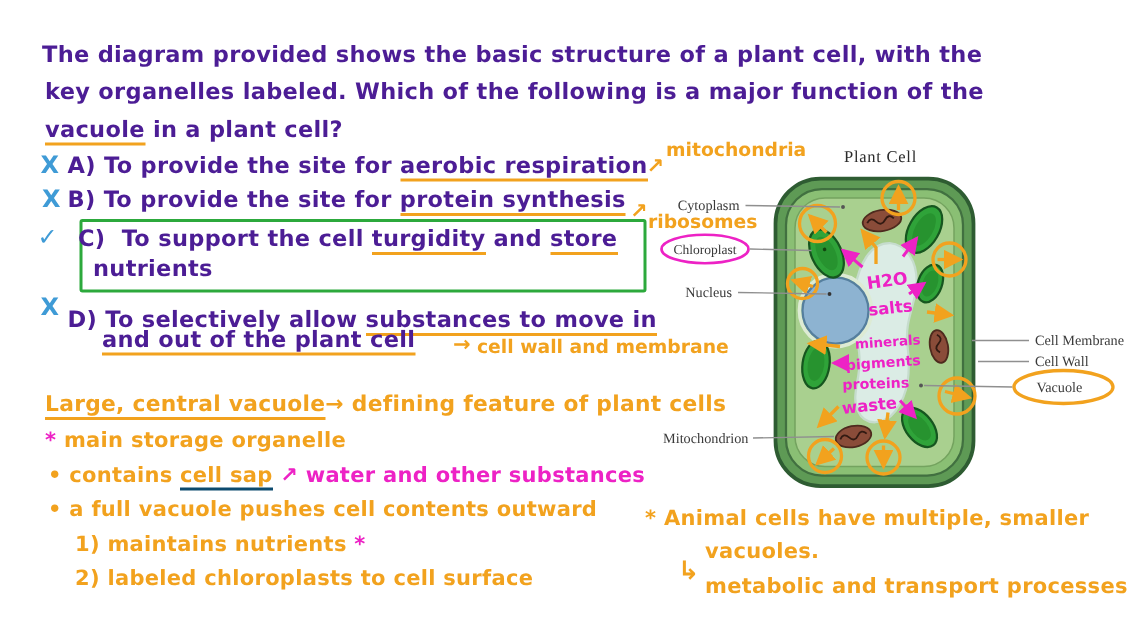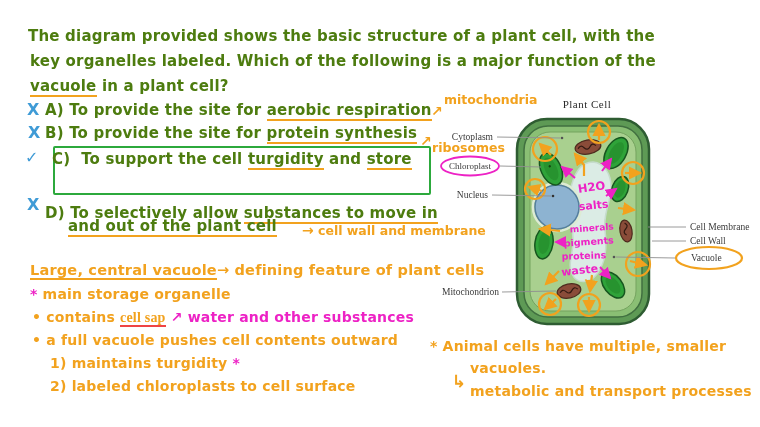--- a/index.html
+++ b/index.html
@@ -1,23 +1,23 @@
 <!DOCTYPE html>
 <html><head>
 <meta charset="utf-8">
 <style>
   html,body{margin:0;padding:0;background:#fff;}
   #stage{position:relative;width:760px;height:427px;background:#ffffff;overflow:hidden;
          font-family:"DejaVu Sans",sans-serif;}
-  .hand{position:absolute;white-space:nowrap;font-weight:700;font-size:15px;color:#4d7c0f;letter-spacing:.2px;}
+  .hand{position:absolute;white-space:nowrap;font-weight:700;font-size:15px;color:#4c1d95;letter-spacing:.2px;}
   .note{position:absolute;white-space:nowrap;font-weight:600;font-size:14px;color:#f2a21e;letter-spacing:.2px;}
   .ann{position:absolute;white-space:nowrap;font-weight:600;font-size:12.5px;color:#f2a21e;}
   .mark{position:absolute;font-weight:700;font-size:16px;color:#3f9bd6;}
   .uo{border-bottom:2.5px solid #f2a21e;}
-  .um{border-bottom:2px solid #ef4444;font-family:Liberation Serif, serif;}
+  .um{border-bottom:2px solid #0c4a6e;}
   .mg{color:#ed22c5;}
   .cbox{position:absolute;left:53px;top:146px;width:374px;height:45px;border:2.5px solid #2ca93c;border-radius:2px;}
   .lblfont{font-family:"Liberation Serif",serif;}
   svg{overflow:visible;}
 </style>
 </head>
 <body>
 
 <div id="stage">
 
@@ -37,20 +37,21 @@
     <span>B)</span>&nbsp;<span>To provide the site for </span><span class="uo">protein synthesis</span>
   </div>
   <span class="ann" style="left:420px;top:133px;font-size:14px;">↗</span>
   <span class="ann" style="left:432px;top:140px;">ribosomes</span>
 
   <span class="mark" style="left:25px;top:148px;">✓</span>
   <div class="cbox"></div>
   <div class="hand" style="left:36px;top:150px;margin-left:16px;">
     <span>C)</span>&nbsp;&nbsp;<span>To support the cell </span><span class="uo">turgidity</span><span> and </span><span class="uo">store</span>
   </div>
+  <div class="hand" style="left:62px;top:170px;"><span>nutrients</span></div>
 
   <span class="mark" style="left:27px;top:195px;">X</span>
   <div class="hand" style="left:45px;top:204px;">
     <span>D)</span>&nbsp;<span>To selectively allow </span><span class="uo">substances to move in</span>
   </div>
   <div class="hand" style="left:68px;top:217px;"><span class="uo">and out of the plant cell</span></div>
   <span class="ann" style="left:302px;top:222px;font-size:14px;">→</span>
   <span class="ann" style="left:318px;top:223px;">cell wall and membrane</span>
 
   <div class="note" style="left:30px;top:262px;font-size:14.5px;">
@@ -59,21 +60,21 @@
   <div class="note" style="left:30px;top:286px;">
     <span class="mg">*</span> <span>main storage organelle</span>
   </div>
   <div class="note" style="left:32px;top:309px;">
     <span>•</span> <span>contains </span><span class="um">cell sap</span> <span class="mg">↗</span><span class="mg"> water and other substances</span>
   </div>
   <div class="note" style="left:32px;top:332px;">
     <span>•</span> <span>a full vacuole pushes cell contents outward</span>
   </div>
   <div class="note" style="left:50px;top:355px;">
-    <span>1)</span> <span>maintains turgidity </span><span class="mg">*</span>
+    <span>1)</span> <span>maintains nutrients </span><span class="mg">*</span>
   </div>
   <div class="note" style="left:50px;top:378px;">
     <span>2)</span> <span>labeled chloroplasts to cell surface</span>
   </div>
 
   <div class="note" style="left:430px;top:338px;">
     <span>*</span> <span>Animal cells have multiple, smaller</span>
   </div>
   <div class="note" style="left:470px;top:360px;"><span>vacuoles.</span></div>
   <span class="note" style="left:452px;top:371px;font-size:17px;">↳</span>

